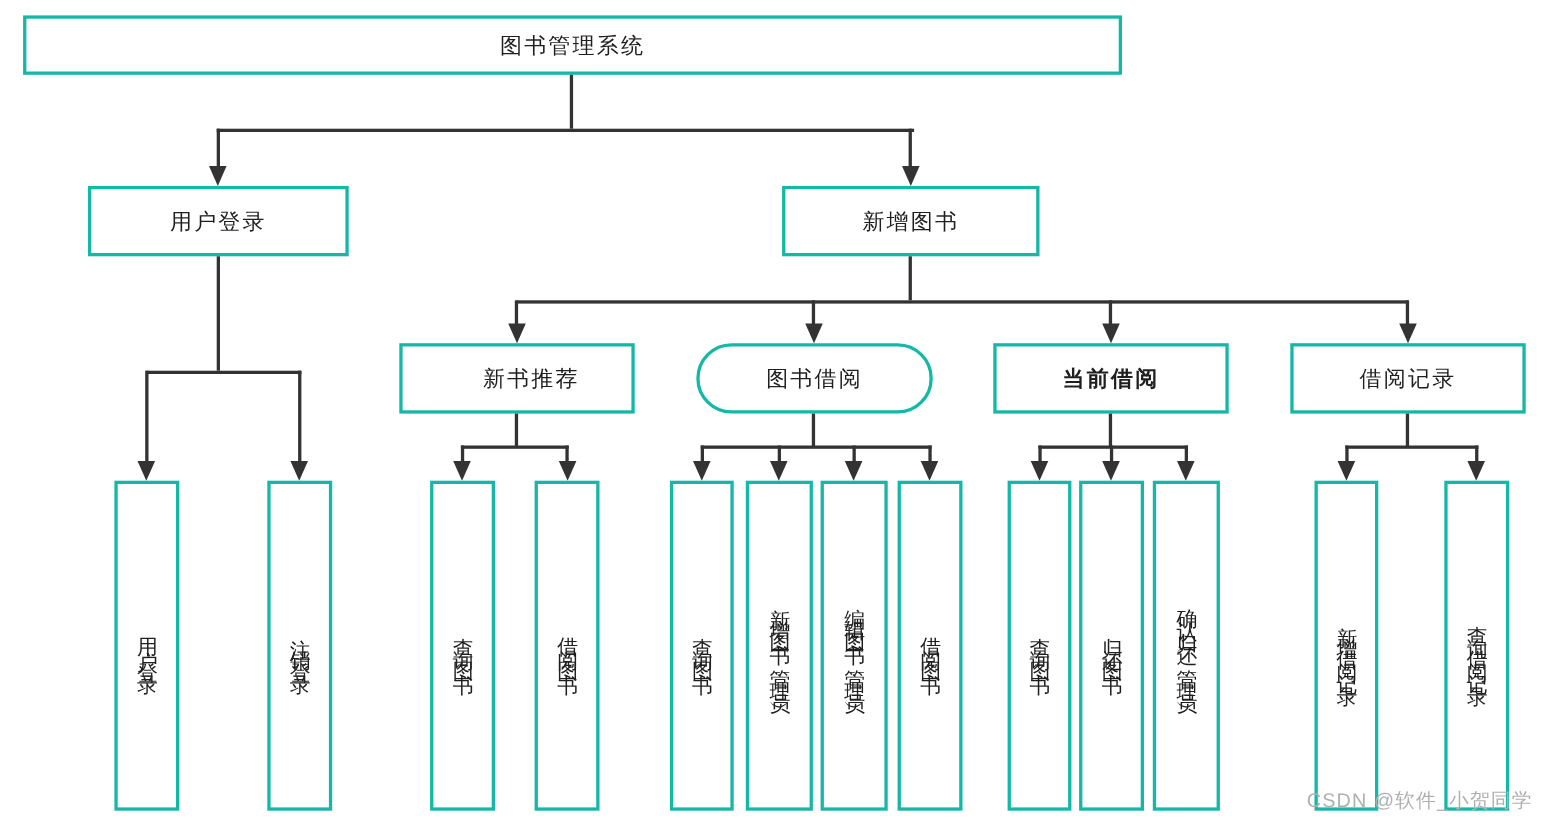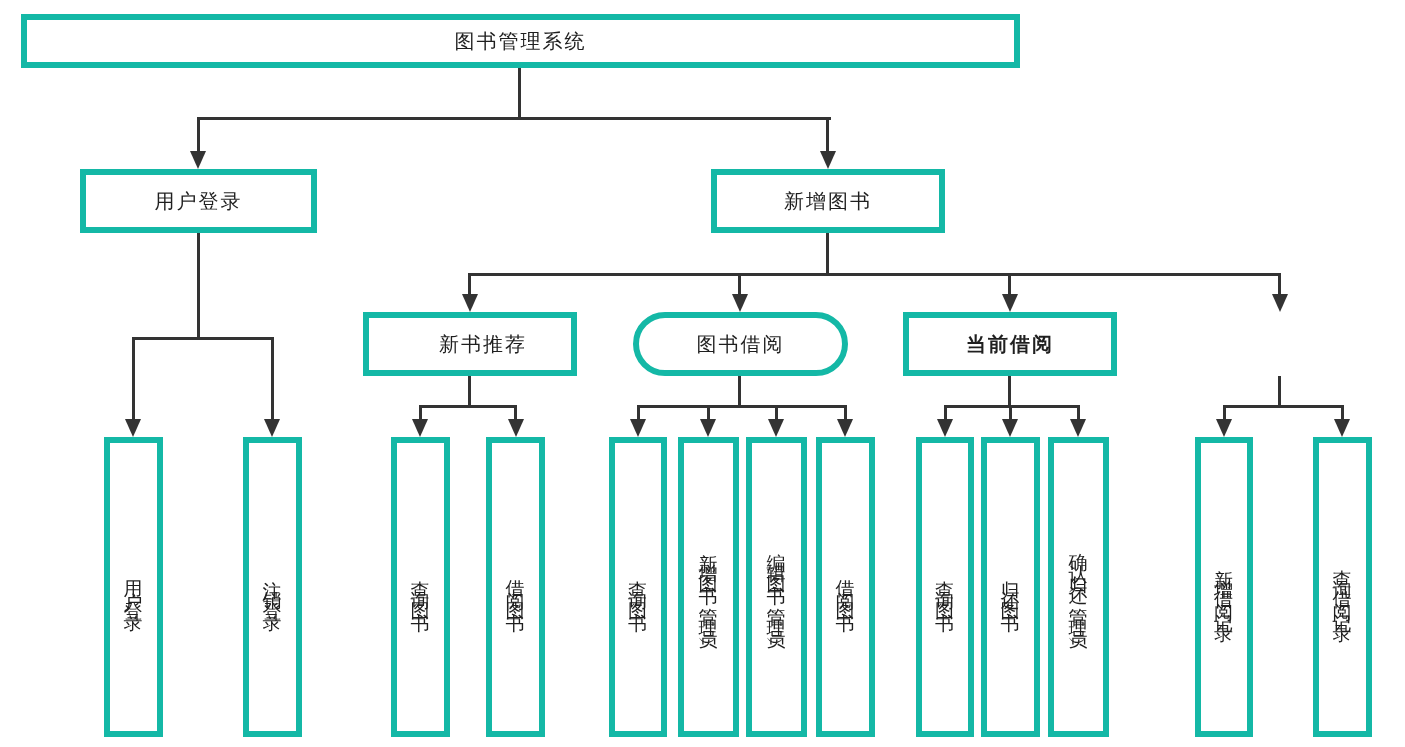--- a/index.html
+++ b/index.html
@@ -2,21 +2,21 @@
 <html><head>
 <meta charset="utf-8">
 <style>
   html,body{margin:0;padding:0;background:#fff;}
   .canvas{
     position:relative;width:1405px;height:747px;background:#ffffff;
     font-family:"Liberation Sans","DejaVu Sans",sans-serif;overflow:hidden;
   }
   .box{
     position:absolute;box-sizing:border-box;background:#ffffff;
-    border:6px solid #14b8a6;display:flex;align-items:center;justify-content:center;
+    border:3px solid #14b8a6;display:flex;align-items:center;justify-content:center;
     color:#1f1f1f;
   }
   .hbox{font-size:20px;letter-spacing:2px;white-space:nowrap;}
   .vbox .vtext{
     writing-mode:vertical-lr;text-orientation:mixed;
     font-size:19px;letter-spacing:11px;line-height:1;color:#1f1f1f;white-space:nowrap;
   }
   .line{position:absolute;background:#333333;}
   .arrow{
     position:absolute;width:0;height:0;
@@ -70,20 +70,23 @@
   <div class="arrow" style="left:1272px;top:294px;"></div>
 
   <div class="box hbox" style="left:363px;top:312px;width:214px;height:64px;padding-left:26px;">
     <span>新书推荐</span>
   </div>
   <div class="box hbox" style="left:633px;top:312px;width:215px;height:64px;border-radius:32px;">
     <span>图书借阅</span>
   </div>
   <div class="box hbox" style="left:903px;top:312px;width:214px;height:64px;font-weight:bold;">
     <span>当前借阅</span>
+  </div>
+  <div class="box hbox" style="left:1173px;top:312px;width:214px;height:64px;">
+    <span>借阅记录</span>
   </div>
 
   <div class="line" style="left:468px;top:376px;width:3px;height:30px;"></div>
   <div class="line" style="left:419px;top:405px;width:98px;height:3px;"></div>
   <div class="line" style="left:419px;top:405px;width:3px;height:18px;"></div>
   <div class="arrow" style="left:412px;top:419px;"></div>
   <div class="line" style="left:514px;top:405px;width:3px;height:18px;"></div>
   <div class="arrow" style="left:508px;top:419px;"></div>
 
   <div class="line" style="left:738px;top:376px;width:3px;height:30px;"></div>
@@ -150,14 +153,15 @@
     <span class="vtext">确认归还（管理员）</span>
   </div>
 
   <div class="box vbox" style="left:1195px;top:437px;width:58px;height:300px;">
     <span class="vtext">新增借阅记录</span>
   </div>
   <div class="box vbox" style="left:1313px;top:437px;width:59px;height:300px;">
     <span class="vtext">查询借阅记录</span>
   </div>
 
+  <div class="watermark">CSDN @软件_小贺同学</div>
 
 </div>
 
 </body></html>

